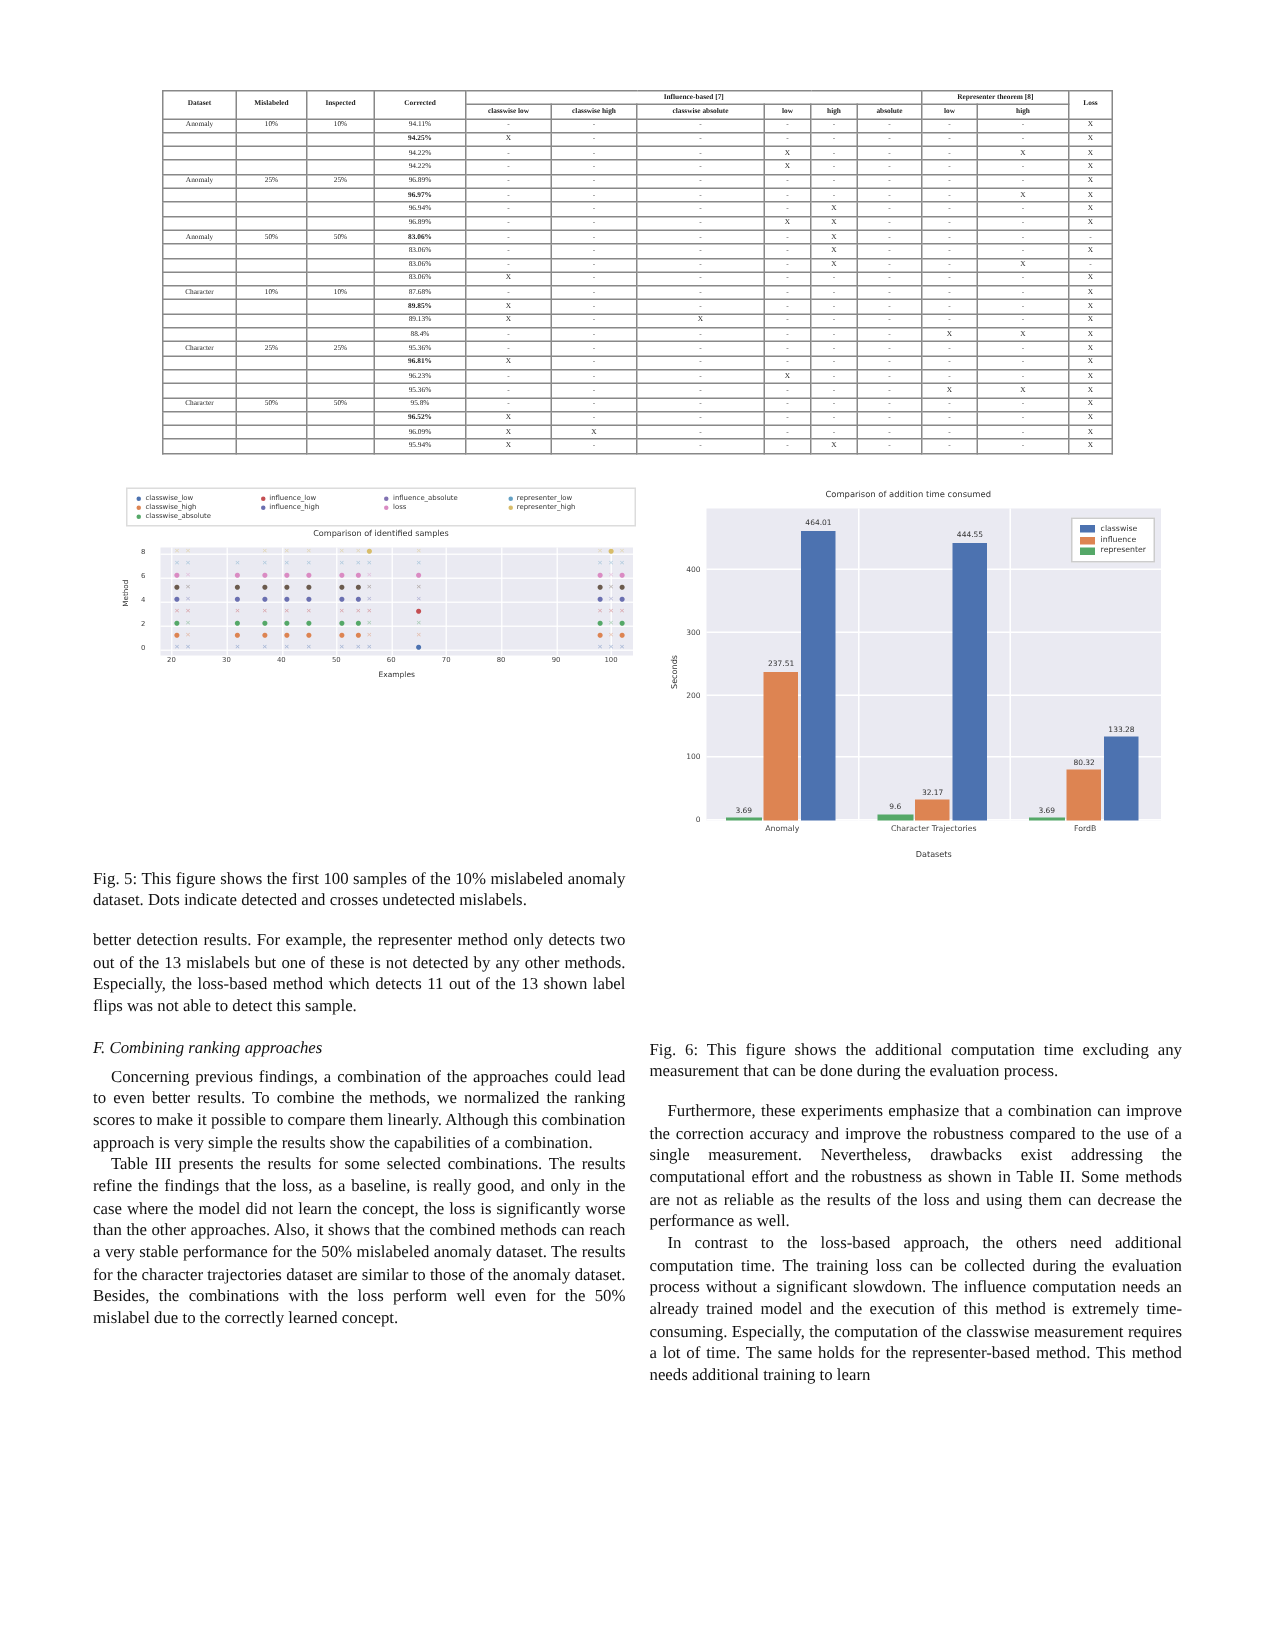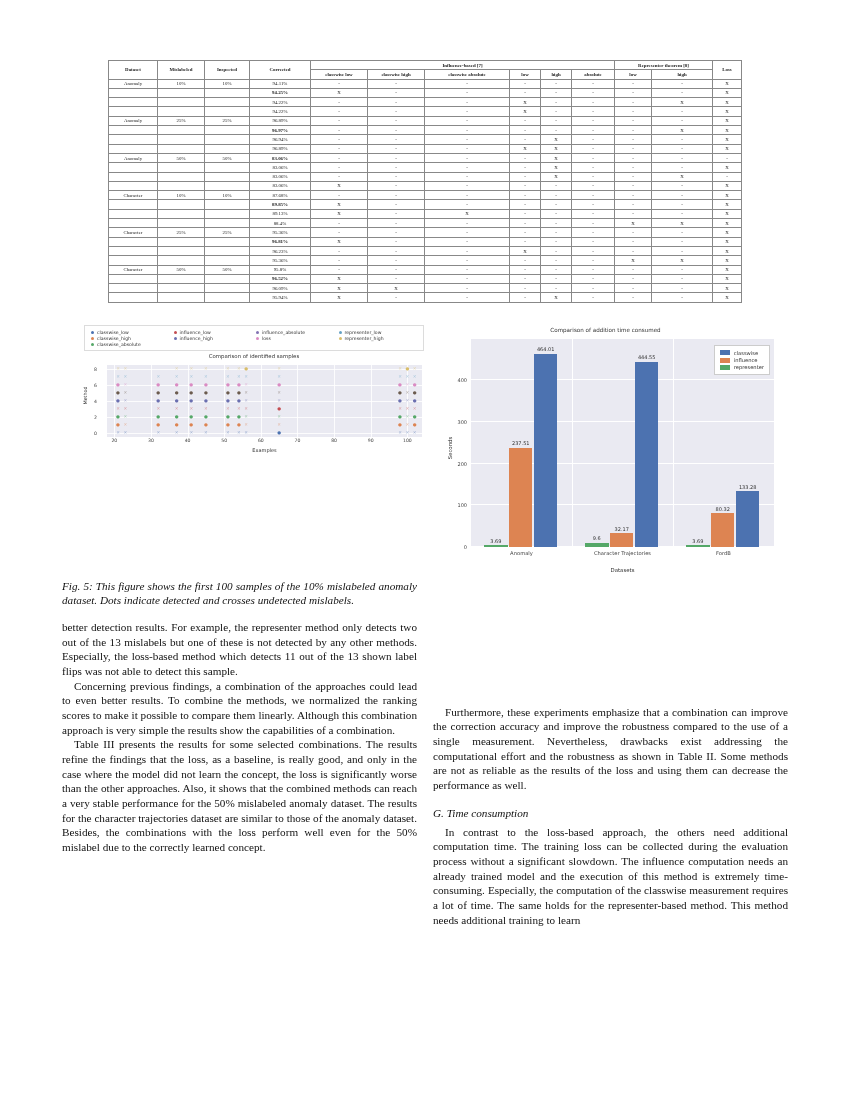--- a/index.html
+++ b/index.html
@@ -115,21 +115,21 @@
           border:0.6px solid #ccc; padding:3px 5px;
           font-family:"DejaVu Sans", sans-serif; font-size:5.2px; color:#333; }
   .leg6 .row { display:flex; align-items:center; gap:4px; margin:1.2px 0; }
   .leg6 .sw { width:10px; height:5px; display:inline-block; }
 
   
   .textrow { display:flex; gap:16px; margin-top:4px; }
   .tcol { width:355px; }
   .cap {
     font-size:11.2px; line-height:1.3; text-align:justify;
-    text-align-last:left; margin:0;font-style:italic;
+    text-align-last:left; margin:0;
   }
   p.body {
     font-size:11.2px; line-height:1.31; text-align:justify;
     margin:0; text-indent:12px;
   }
   p.body.noind { text-indent:0; }
   h3.sec {
     font-size:11.2px; font-style:italic; font-weight:normal;
     margin:14px 0 6px 0;
   }
@@ -785,25 +785,26 @@
         <div class="xtitle6">Datasets</div>
       </div>
     </div>
   </div>
 
   <div class="textrow">
     <div class="tcol">
       <p class="cap">Fig. 5: This figure shows the first 100 samples of the 10% mislabeled anomaly dataset. Dots indicate detected and crosses undetected mislabels.</p>
       <div class="gap"></div>
       <p class="body noind">better detection results. For example, the representer method only detects two out of the 13 mislabels but one of these is not detected by any other methods. Especially, the loss-based method which detects 11 out of the 13 shown label flips was not able to detect this sample.</p>
+      <h3 class="sec">F.  Combining ranking approaches</h3>
       <p class="body">Concerning previous findings, a combination of the approaches could lead to even better results. To combine the methods, we normalized the ranking scores to make it possible to compare them linearly. Although this combination approach is very simple the results show the capabilities of a combination.</p>
       <p class="body">Table III presents the results for some selected combinations. The results refine the findings that the loss, as a baseline, is really good, and only in the case where the model did not learn the concept, the loss is significantly worse than the other approaches. Also, it shows that the combined methods can reach a very stable performance for the 50% mislabeled anomaly dataset. The results for the character trajectories dataset are similar to those of the anomaly dataset. Besides, the combinations with the loss perform well even for the 50% mislabel due to the correctly learned concept.</p>
     </div>
     <div class="tcol">
       <div style="height:114px"></div>
+      <p class="cap">Fig. 6: This figure shows the additional computation time excluding any measurement that can be done during the evaluation process.</p>
       <div class="gap"></div>
       <p class="body">Furthermore, these experiments emphasize that a combination can improve the correction accuracy and improve the robustness compared to the use of a single measurement. Nevertheless, drawbacks exist addressing the computational effort and the robustness as shown in Table II. Some methods are not as reliable as the results of the loss and using them can decrease the performance as well.</p>
-      <h3 class="sec">G.  Time consumption</h3>
       <p class="body">In contrast to the loss-based approach, the others need additional computation time. The training loss can be collected during the evaluation process without a significant slowdown. The influence computation needs an already trained model and the execution of this method is extremely time-consuming. Especially, the computation of the classwise measurement requires a lot of time. The same holds for the representer-based method. This method needs additional training to learn</p>
     </div>
   </div>
 
 </div>
 
 </body></html>

